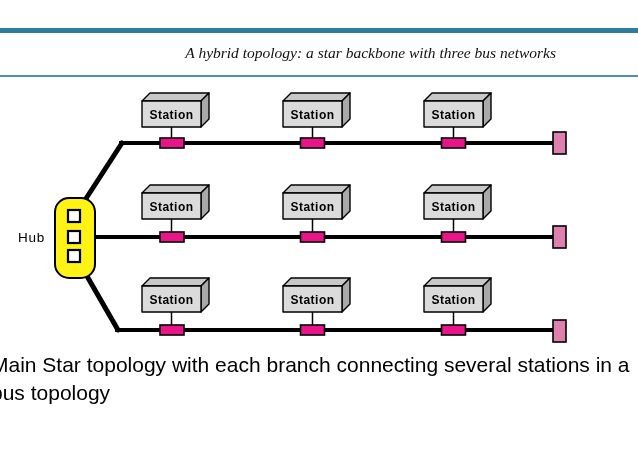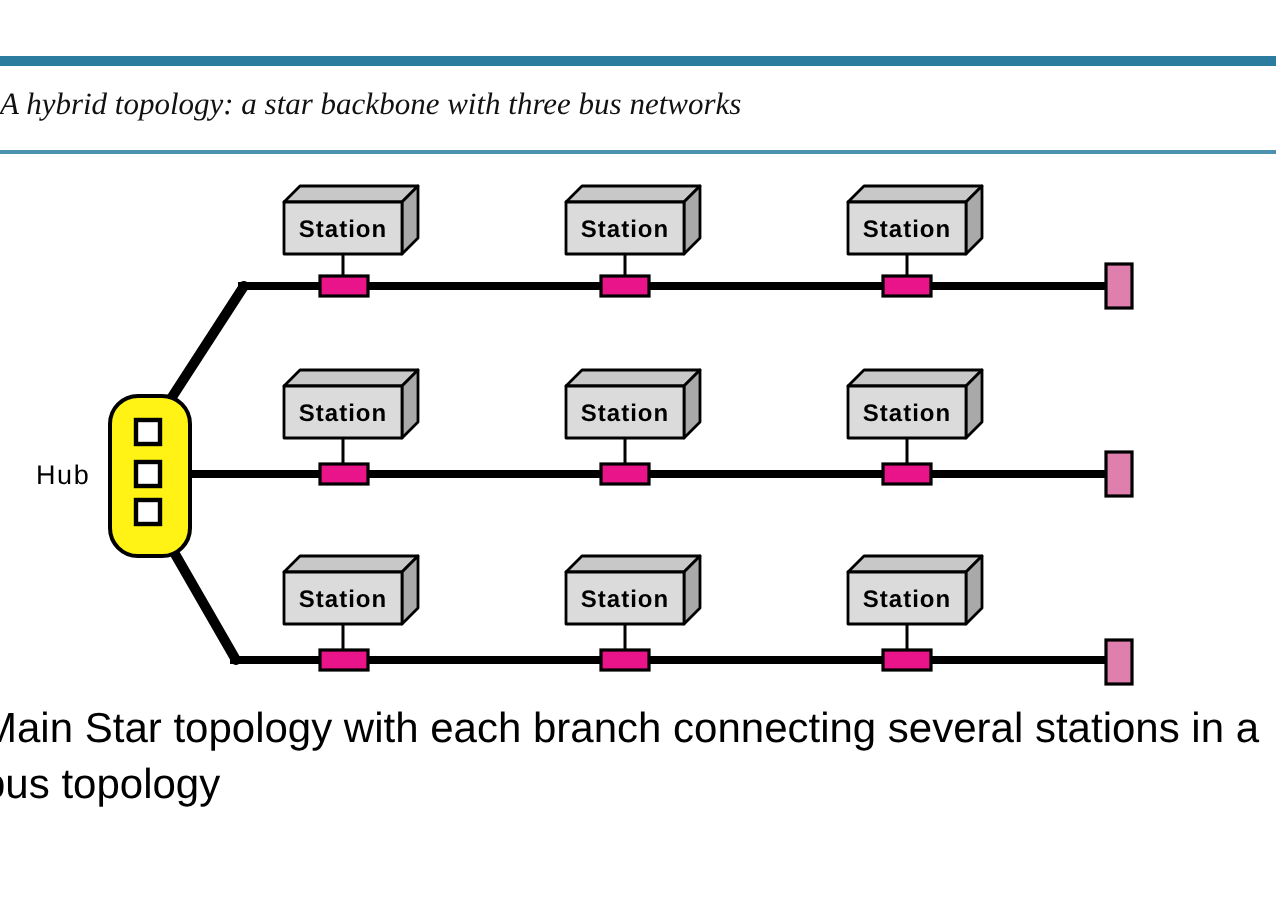--- a/index.html
+++ b/index.html
@@ -7,21 +7,21 @@
     width:638px; height:451px;
     background:#ffffff;
     overflow:hidden;
     position:relative;
     font-family:"Liberation Sans", sans-serif;
   }
   .top-bar   { position:absolute; left:0; top:28px;  width:638px; height:5px; background:#2b7c9e; }
   .divider   { position:absolute; left:0; top:75px;  width:638px; height:2px; background:#4c91ae; }
   .title {
     position:absolute; left:0; top:44px; width:556px;
-    text-align:left;
+    text-align:right;
     font-family:"Liberation Serif", serif;
     font-style:italic;
     font-size:15.5px;
     color:#111111;
     white-space:nowrap;
   }
   .caption {
     position:absolute; left:-9px; top:351px; width:700px;
     font-size:21px; line-height:28px; color:#000000;
   }

